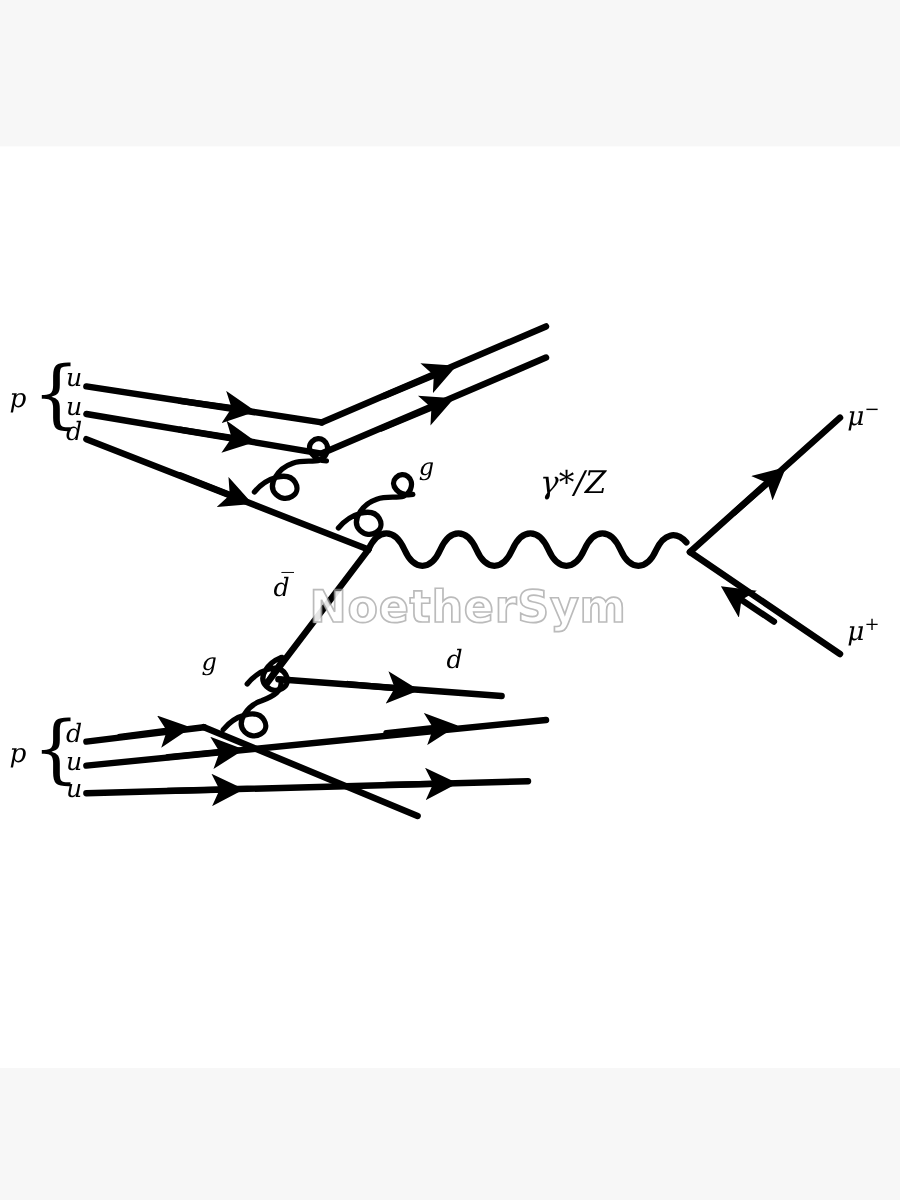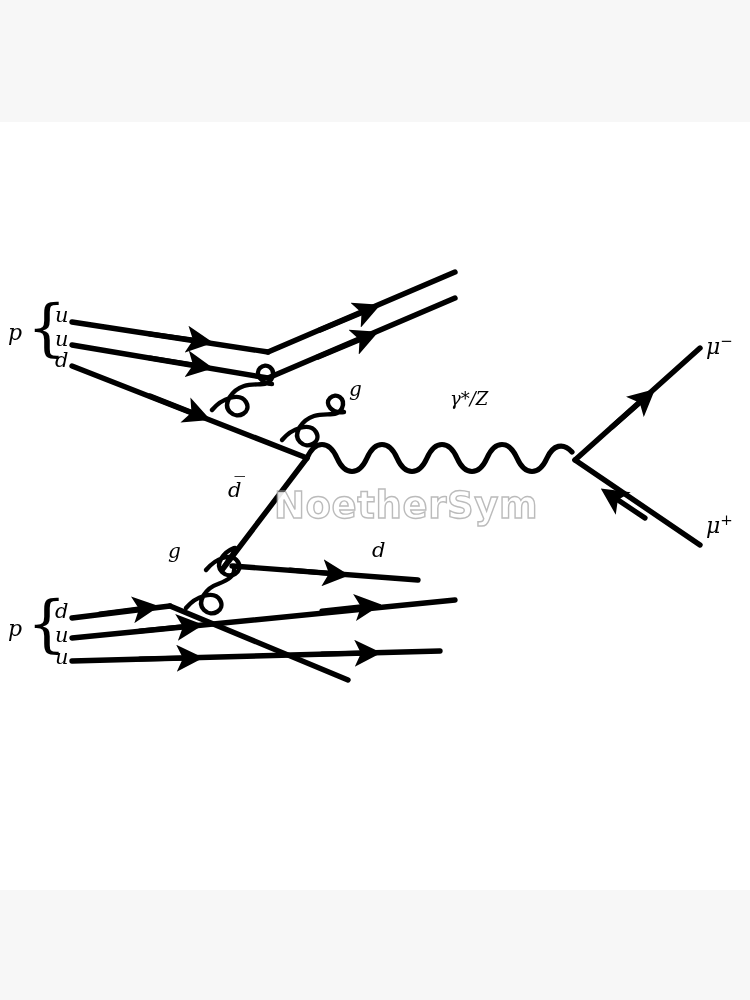--- a/index.html
+++ b/index.html
@@ -37,21 +37,21 @@
     font-family: "DejaVu Serif", serif;
     font-style: italic;
     color: #000000;
     white-space: nowrap;
     line-height: 1;
     user-select: none;
   }
   .lbl-quark { font-size: 21px; }
   .lbl-p { font-size: 22px; }
   .lbl-g { font-size: 20px; }
-  .lbl-boson { font-size: 18px; }
+  .lbl-boson { font-size: 26px; }
   .lbl-mu { font-size: 22px; }
 
   .brace {
     position: absolute;
     font-family: "DejaVu Serif", serif;
     font-style: normal;
     font-size: 62px;
     color: #000000;
     line-height: 1;
     user-select: none;
@@ -65,21 +65,20 @@
     top: 484px;
     font-family: "DejaVu Sans", sans-serif;
     font-size: 37px;
     font-weight: 700;
     letter-spacing: 0.6px;
     color: rgba(255,255,255,0.0);
     -webkit-text-stroke: 1.4px rgba(150,150,150,0.65);
     text-shadow: 0 1px 1px rgba(255,255,255,0.9);
     user-select: none;
     pointer-events: none;
-    margin-left: 16px;
   }
 </style>
 </head>
 <body>
 
 <div id="canvas">
 
   <div class="band" id="band-top"></div>
   <div class="band" id="band-bottom"></div>
 

